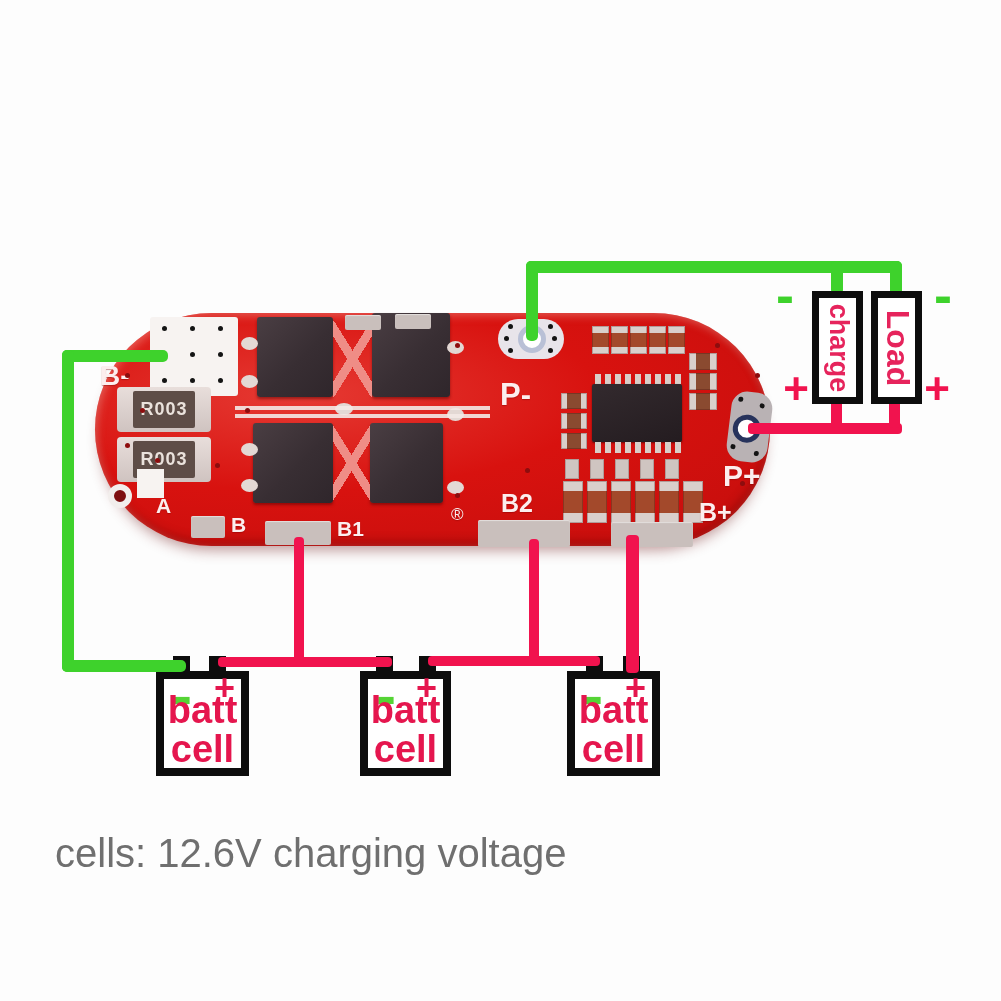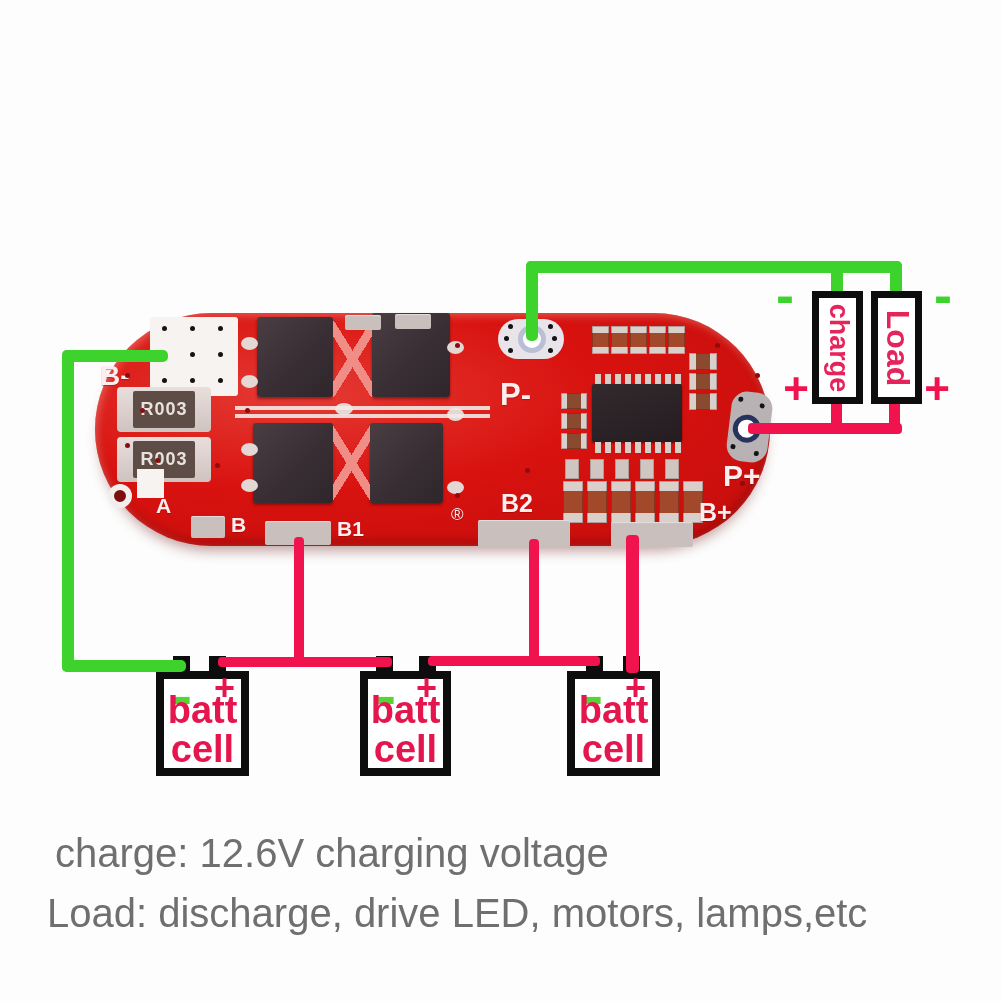--- a/index.html
+++ b/index.html
@@ -252,16 +252,15 @@
   <div class="abs tab" style="left:623px;top:656px;width:17px;height:17px;"></div>
   <div class="abs cell" style="left:567px;top:671px;width:77px;height:89px;">
     <div class="cell-minus">-</div>
     <div class="cell-plus">+</div>
     <div class="cell-text">
       <div>batt</div>
       <div>cell</div>
     </div>
   </div>
 
-  <div class="abs note" id="note1">charge: 12.6V charging voltage</div>
-  <div class="abs note" id="note2">Load: discharge, drive LED, motors, lamps,etc</div>
+  <div class="abs note" id="note1">cells: 12.6V charging voltage</div>
 
 </div>
 
 </body></html>

